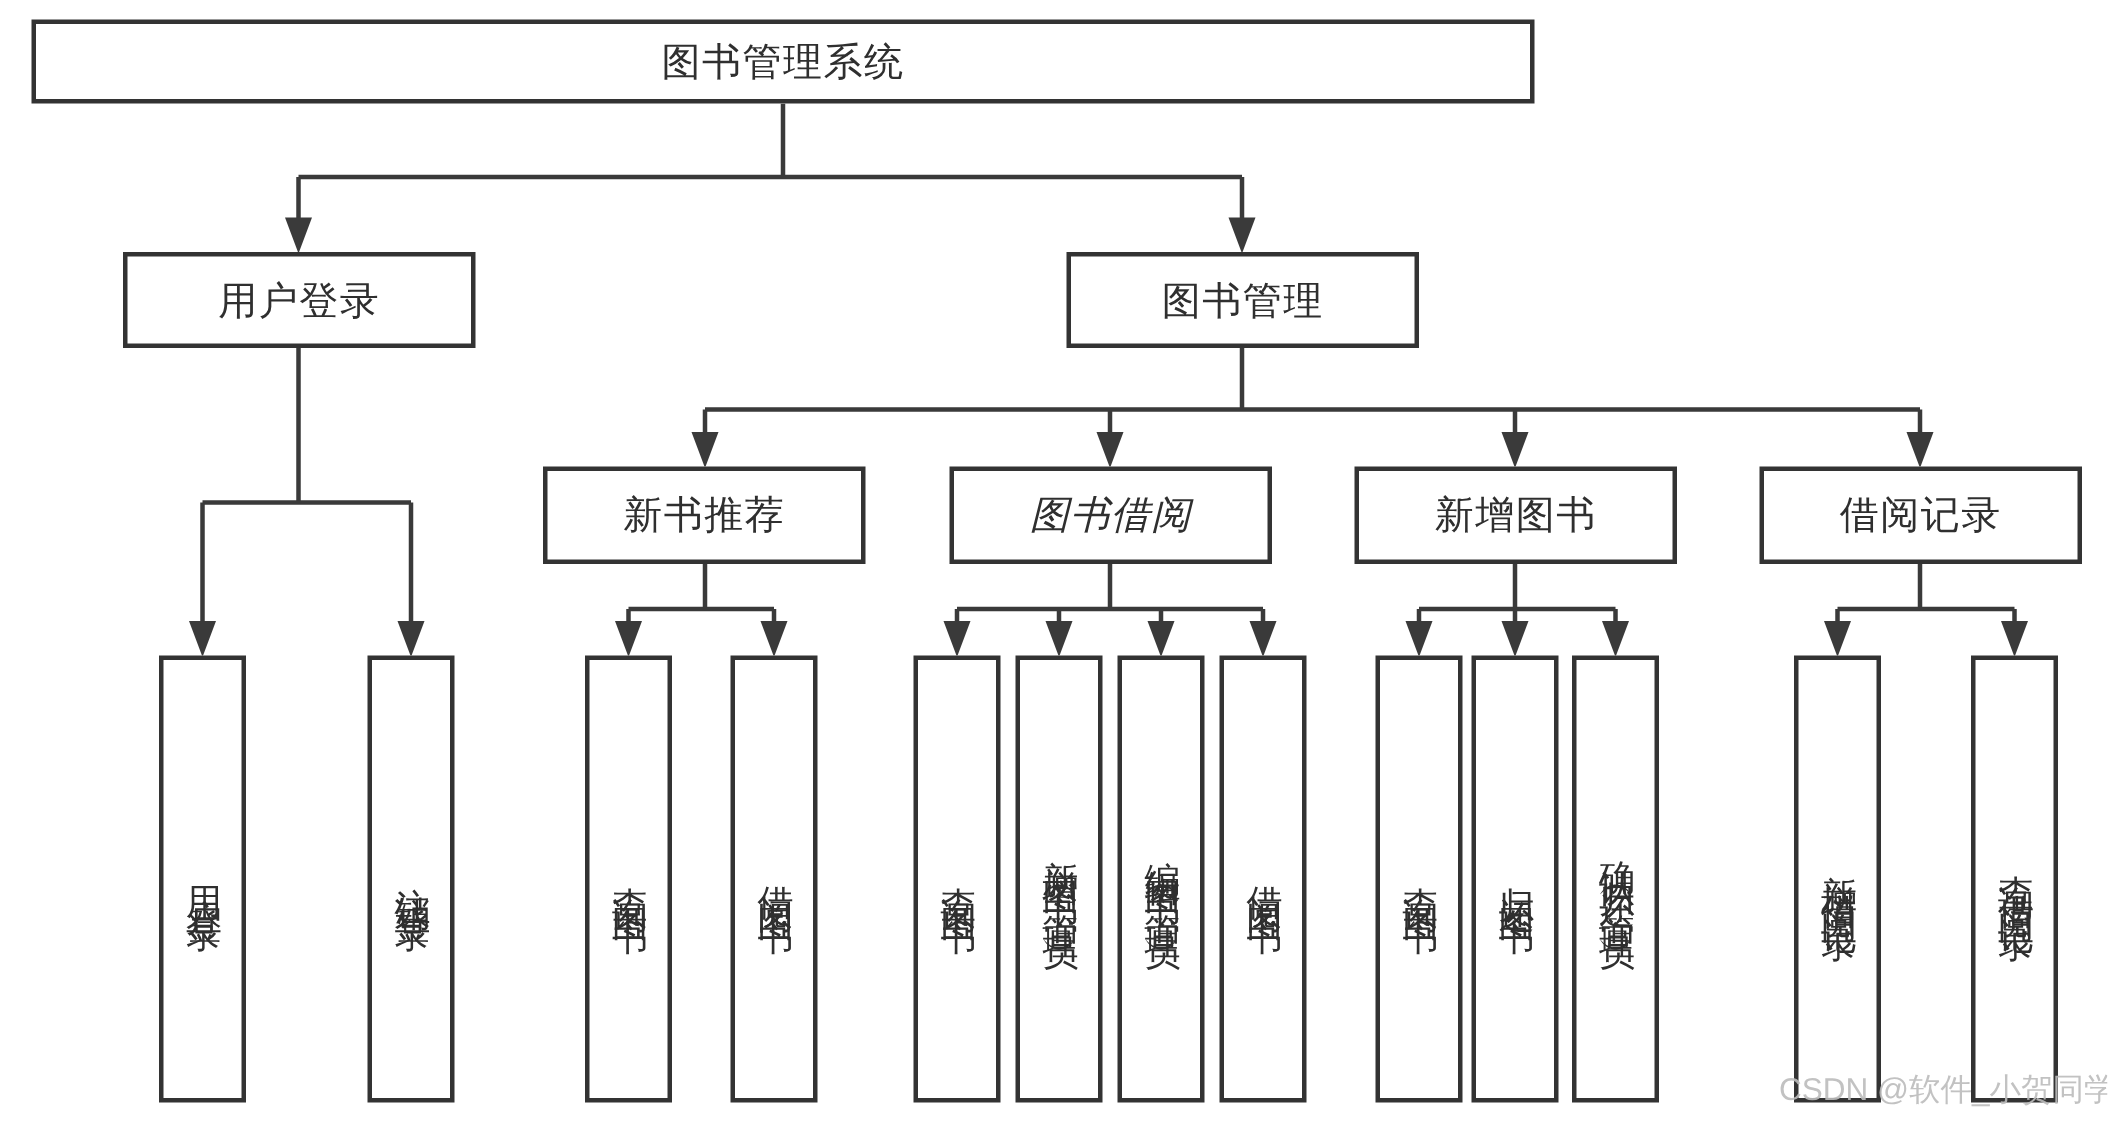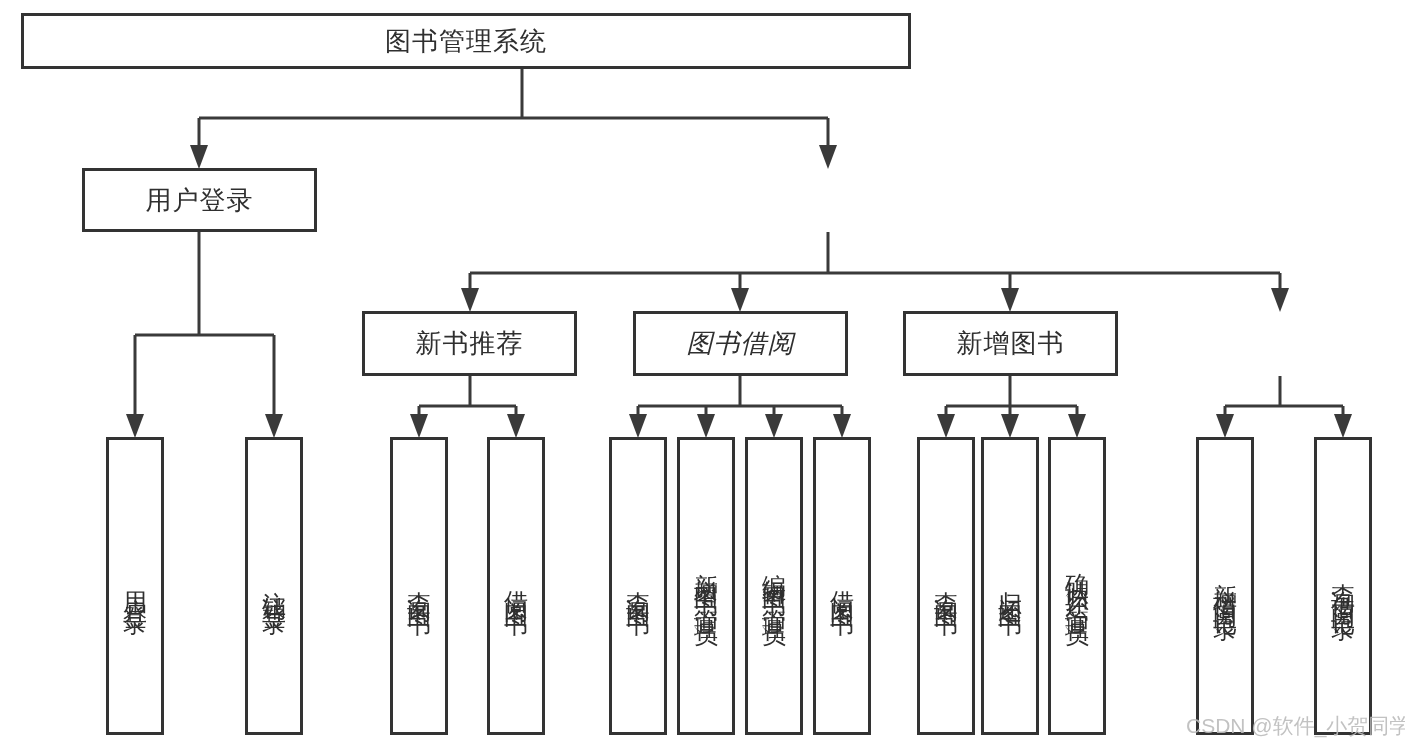--- a/index.html
+++ b/index.html
@@ -100,36 +100,42 @@
       <path class="arrowhead" d="M697 414 H715 L706 438 Z"></path>
       <path class="arrowhead" d="M765 414 H783 L774 438 Z"></path>
       <path class="arrowhead" d="M833 414 H851 L842 438 Z"></path>
       <path class="arrowhead" d="M937 414 H955 L946 438 Z"></path>
       <path class="arrowhead" d="M1001 414 H1019 L1010 438 Z"></path>
       <path class="arrowhead" d="M1068 414 H1086 L1077 438 Z"></path>
       <path class="arrowhead" d="M1216 414 H1234 L1225 438 Z"></path>
       <path class="arrowhead" d="M1334 414 H1352 L1343 438 Z"></path>
     </svg>
 
-  <div class="node hnode" style="left:21px; top:13px; width:890px; height:56px;text-align:right;">
+  <div class="node hnode" style="left:21px; top:13px; width:1002px; height:56px;text-align:right;">
     <span>图书管理系统</span>
   </div>
 
   <div class="node hnode" style="left:82px; top:168px; width:235px; height:64px;">
     <span>用户登录</span>
+  </div>
+  <div class="node hnode" style="left:711px; top:168px; width:235px; height:64px;">
+    <span>图书管理</span>
   </div>
 
   <div class="node hnode" style="left:362px; top:311px; width:215px; height:65px;">
     <span>新书推荐</span>
   </div>
   <div class="node hnode" style="left:633px; top:311px; width:215px; height:65px;font-style:italic;">
     <span>图书借阅</span>
   </div>
   <div class="node hnode" style="left:903px; top:311px; width:215px; height:65px;">
     <span>新增图书</span>
+  </div>
+  <div class="node hnode" style="left:1173px; top:311px; width:215px; height:65px;">
+    <span>借阅记录</span>
   </div>
 
   <div class="node vnode" style="left:106px;">
     <span class="vtext">用户登录</span>
   </div>
   <div class="node vnode" style="left:245px;">
     <span class="vtext">注销登录</span>
   </div>
 
   <div class="node vnode" style="left:390px;">

